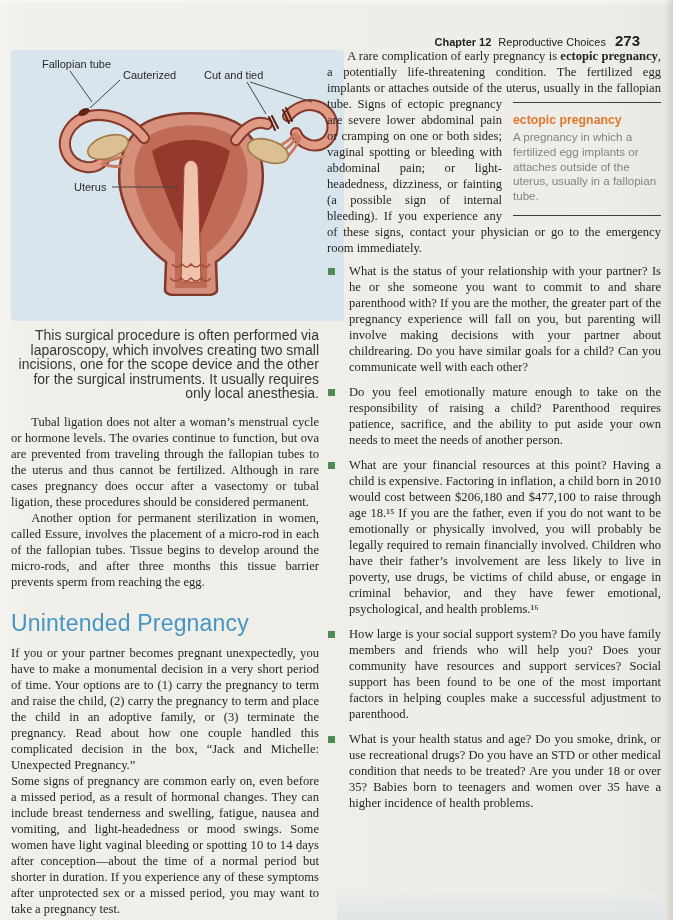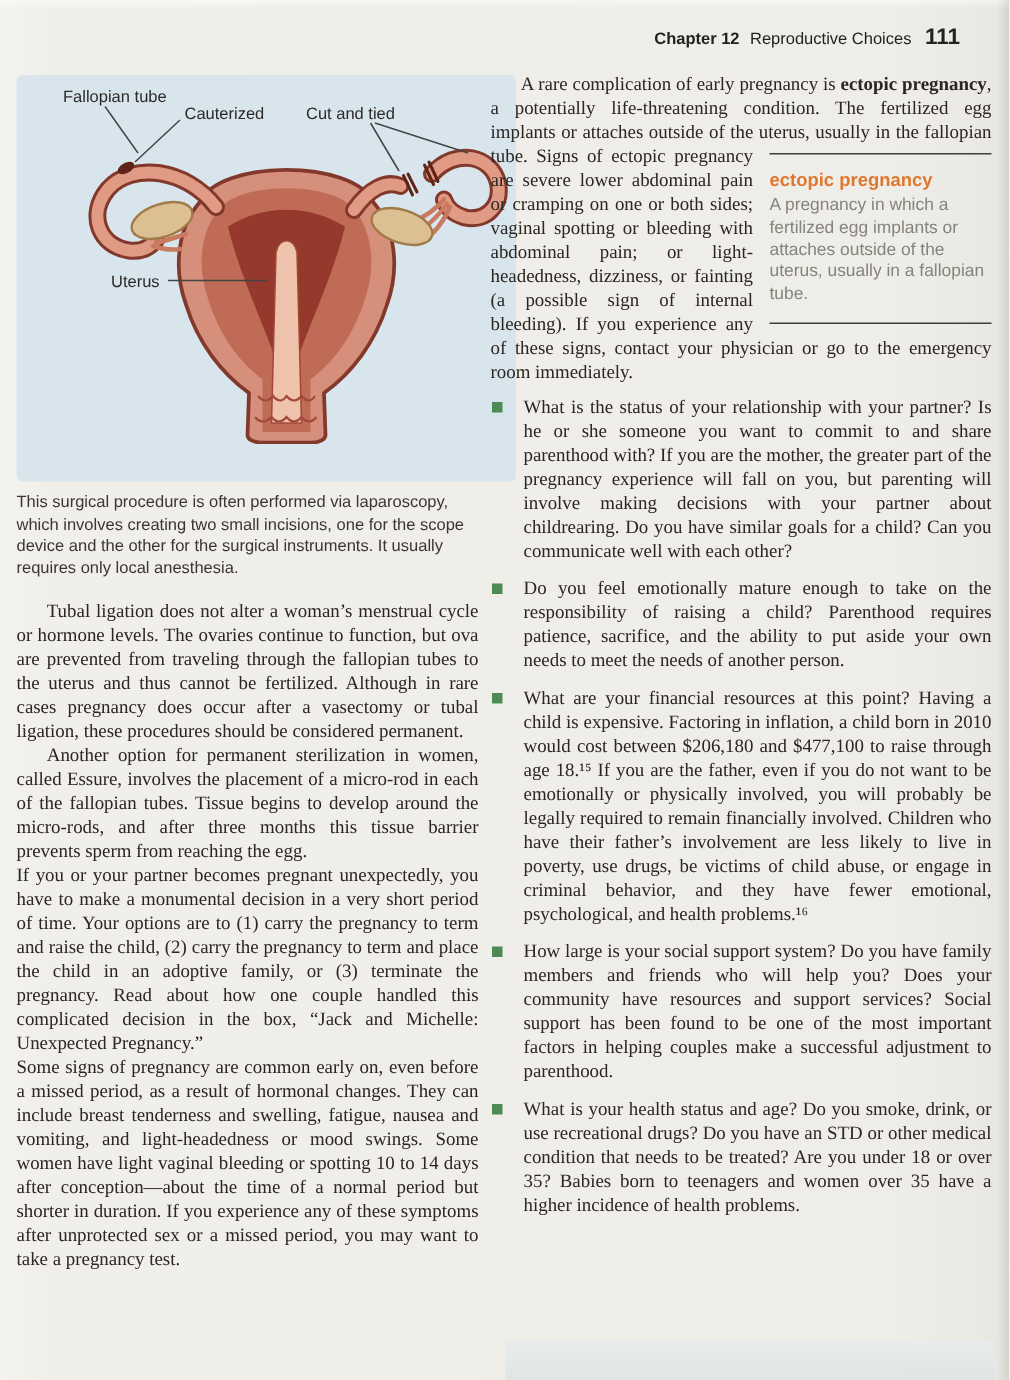--- a/index.html
+++ b/index.html
@@ -13,41 +13,41 @@
   }
   
   .scan-band-bottom{position:absolute;left:337px;right:10px;bottom:0;height:26px;
     background:linear-gradient(180deg,#e9ecec,#dde3e5);opacity:.85;}
   .scan-edge-right{position:absolute;top:0;right:0;width:8px;height:100%;
     background:linear-gradient(90deg,rgba(0,0,0,0),rgba(90,90,80,.12));}
   .scan-edge-top{position:absolute;top:0;left:0;width:100%;height:6px;
     background:linear-gradient(180deg,rgba(255,255,255,.5),rgba(255,255,255,0));}
 
   
-  .running-head{position:absolute;top:16px;right:33px;font-family:"Liberation Sans",sans-serif;
+  .running-head{position:absolute;top:32px;right:33px;font-family:"Liberation Sans",sans-serif;
     font-size:11px;color:#222;display:flex;align-items:baseline;gap:7px;}
   .running-head .chap{font-weight:bold;}
   .running-head .folio{font-weight:bold;font-size:15px;margin-left:2px;}
 
   
   .col-left{position:absolute;left:11px;top:50px;width:308px;}
   .col-right{position:absolute;left:327px;top:48px;width:334px;}
 
   .serif{font-size:12.6px;line-height:16px;text-align:justify;}
   .indent{text-indent:1.6em;}
   p{margin:0;}
 
   
   .figure-box{width:308px;height:271px;background:#d9e5ed;border-radius:4px;overflow:hidden;padding-left:25px;}
   .fig-caption{font-family:"Liberation Sans",sans-serif;margin-top:7px;color:#2e2c2a;}
   .fig-cap-line1{margin-bottom:2px;}
   .fig-word{color:#8b8a84;font-size:12px;}
   .fig-num{color:#5c5ca8;font-weight:bold;font-size:16px;margin-left:3px;}
   .fig-title{font-weight:bold;font-size:12px;margin-left:10px;color:#1e1d1b;}
-  .fig-cap-text{font-size:11px;line-height:14.6px;color:#393633;}
+  .fig-cap-text{font-size:14px;line-height:14.6px;color:#393633;text-align:right;}
 
   
   .h-blue{font-family:"Liberation Sans",sans-serif;font-size:23px;font-weight:400;
     color:#4596c5;margin:20px 0 8px 0;letter-spacing:.2px;}
   .h-orange{font-family:"Liberation Sans",sans-serif;font-size:15px;font-weight:bold;
     color:#c05f1e;margin:18px 0 7px 0;letter-spacing:.1px;}
   .col-right .h-orange{margin-top:16px;}
 
   
   .defbox{display:block;float:right;width:148px;margin:6px 0 6px 11px;
@@ -70,21 +70,21 @@
 
 <div class="page">
 
   <div class="scan-edge-top"></div>
   <div class="scan-edge-right"></div>
   <div class="scan-band-bottom"></div>
 
   <div class="running-head">
     <span class="chap">Chapter 12</span>
     <span class="title">Reproductive Choices</span>
-    <span class="folio">111</span>
+    <span class="folio">273</span>
   </div>
 
   <div class="col-left">
 
     <div class="figure-box">
       <svg width="308" height="246" viewBox="0 0 308 246">
 
         <path d="M 97,85 C 110,56 200,56 213,85 C 227,101 231,128 222,153
                  C 214,179 198,199 180,212 L 181,240 C 181,243 177,245 172,245
                  L 138,245 C 133,245 129,243 129,240 L 130,212
@@ -133,20 +133,21 @@
       </svg>
     </div>
 
     <div class="fig-caption">
       <div class="fig-cap-text">This surgical procedure is often performed via laparoscopy, which involves creating two small incisions, one for the scope device and the other for the surgical instruments. It usually requires only local anesthesia.</div>
     </div>
 
     <p class="serif indent" style="margin-top:13px;">Tubal ligation does not alter a woman’s menstrual cycle or hormone levels. The ovaries continue to function, but ova are prevented from traveling through the fallopian tubes to the uterus and thus cannot be fertilized. Although in rare cases pregnancy does occur after a vasectomy or tubal ligation, these procedures should be considered permanent.</p>
     <p class="serif indent">Another option for permanent sterilization in women, called Essure, involves the placement of a micro-rod in each of the fallopian tubes. Tissue begins to develop around the micro-rods, and after three months this tissue barrier prevents sperm from reaching the egg.</p>
 
+    <h2 class="h-blue">Unintended Pregnancy</h2>
     <p class="serif">If you or your partner becomes pregnant unexpectedly, you have to make a monumental decision in a very short period of time. Your options are to (1) carry the pregnancy to term and raise the child, (2) carry the pregnancy to term and place the child in an adoptive family, or (3) terminate the pregnancy. Read about how one couple handled this complicated decision in the box, “Jack and Michelle: Unexpected Pregnancy.”</p>
 
     <p class="serif">Some signs of pregnancy are common early on, even before a missed period, as a result of hormonal changes. They can include breast tenderness and swelling, fatigue, nausea and vomiting, and light-headedness or mood swings. Some women have light vaginal bleeding or spotting 10 to 14 days after conception—about the time of a normal period but shorter in duration. If you experience any of these symptoms after unprotected sex or a missed period, you may want to take a pregnancy test.</p>
   </div>
 
   <div class="col-right">
 
     <p class="serif indent">
       <span>A rare complication of early pregnancy is </span><strong>ectopic pregnancy</strong><span>, a potentially life-threatening condition. The fertilized egg implants or attaches outside of the uterus, usually in the fallopian tube. </span><span class="defbox">
           <span class="def-term">ectopic pregnancy</span>

